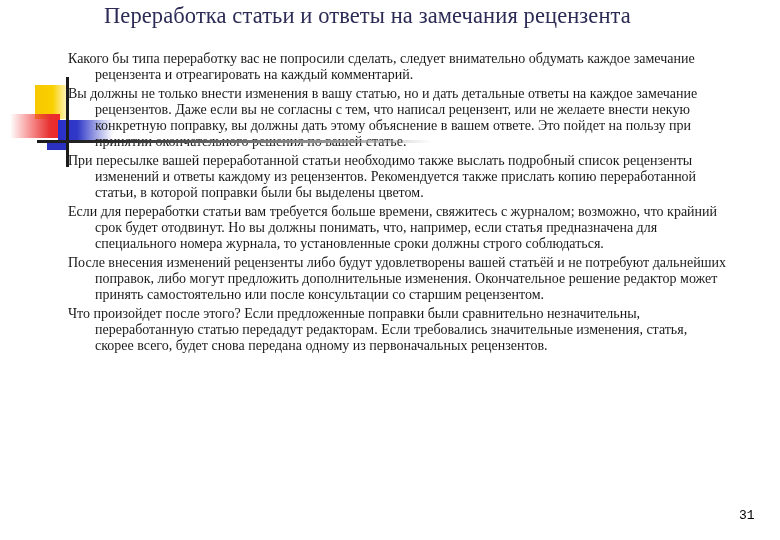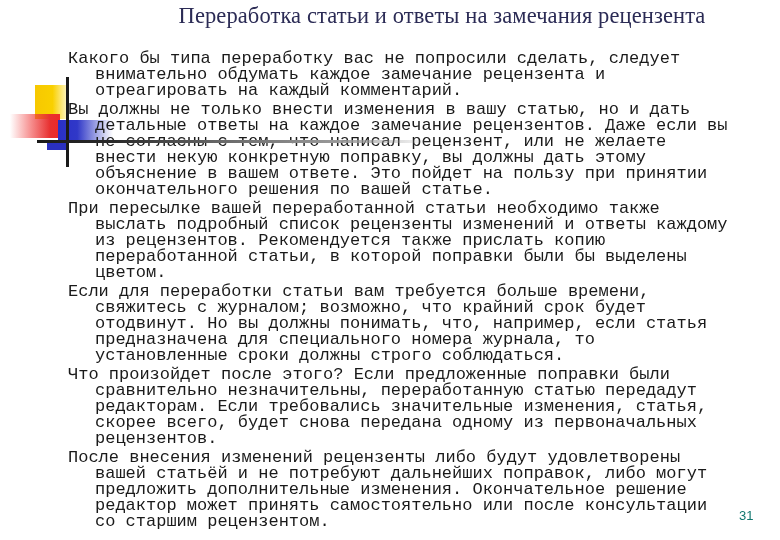--- a/index.html
+++ b/index.html
@@ -2,21 +2,21 @@
 <html><head>
 <meta charset="utf-8">
 <style>
   html, body { margin: 0; padding: 0; }
   body {
     width: 780px; height: 540px; background: #ffffff; position: relative; overflow: hidden;
     font-family: "Liberation Serif", "DejaVu Serif", serif;
   }
   .slide { position: absolute; left: 0; top: 0; width: 780px; height: 540px; }
   .title {
-    position: absolute; left: 0; top: 3px; width: 780px; text-align: center;
+    position: absolute; left: 0; top: 3px; width: 780px; text-align: left;
     padding-left: 104px; box-sizing: border-box;
     font-size: 22.5px; color: #2b2b55; letter-spacing: 0.1px; white-space: nowrap;
   }
   .deco { position: absolute; left: 0; top: 0; width: 780px; height: 540px; pointer-events: none; }
   .d-yellow {
     position: absolute; left: 35px; top: 85px; width: 32px; height: 34px;
     background: linear-gradient(to right, #f7c800 0%, #f9d000 55%, rgba(250,215,0,0.25) 100%);
   }
   .d-red {
     position: absolute; left: 10px; top: 114px; width: 50px; height: 24px;
@@ -32,28 +32,28 @@
   }
   .d-vline {
     position: absolute; left: 66px; top: 77px; width: 3px; height: 90px; background: #1a1a1a;
   }
   .d-hline {
     position: absolute; left: 37px; top: 140px; width: 395px; height: 3px;
     background: linear-gradient(to right, #1a1a1a 0%, #2a2a2a 20%, #666 45%, #999 75%, rgba(180,180,180,0) 100%);
   }
   .body {
     position: absolute; left: 68px; top: 51px; width: 660px;
-    font-size: 17px; color: #1a1a1a; line-height: 16px; font-family: Liberation Mono, monospace;
+    font-size: 14px; color: #1a1a1a; line-height: 16px;
   }
   .para {
     margin: 0 0 3px 0; padding-left: 27px; text-indent: -27px;
   }
   .page-num {
-    position: absolute; left: 739px; top: 508px; font-family: Liberation Sans, sans-serif;
-    font-size: 13px; color: #0f766e;
+    position: absolute; left: 739px; top: 508px; font-family: Liberation Mono, monospace;
+    font-size: 13px; color: #000000;
   }
 </style>
 </head>
 <body>
 
 <div class="slide">
   <div class="title">Переработка статьи и ответы на замечания рецензента</div>
 
   <div class="deco">
     <div class="d-yellow"></div>
@@ -61,22 +61,22 @@
     <div class="d-blue"></div>
     <div class="d-blue2"></div>
     <div class="d-vline"></div>
   </div>
 
   <div class="body">
     <p class="para">Какого бы типа переработку вас не попросили сделать, следует внимательно обдумать каждое замечание рецензента и отреагировать на каждый комментарий.</p>
     <p class="para">Вы должны не только внести изменения в вашу статью, но и дать детальные ответы на каждое замечание рецензентов. Даже если вы не согласны с тем, что написал рецензент, или не желаете внести некую конкретную поправку, вы должны дать этому объяснение в вашем ответе. Это пойдет на пользу при принятии окончательного решения по вашей статье.</p>
     <p class="para">При пересылке вашей переработанной статьи необходимо также выслать подробный список рецензенты изменений и ответы каждому из рецензентов. Рекомендуется также прислать копию переработанной статьи, в которой поправки были бы выделены цветом.</p>
     <p class="para">Если для переработки статьи вам требуется больше времени, свяжитесь с журналом; возможно, что крайний срок будет отодвинут. Но вы должны понимать, что, например, если статья предназначена для специального номера журнала, то установленные сроки должны строго соблюдаться.</p>
+    <p class="para">После внесения изменений рецензенты либо будут удовлетворены вашей статьёй и не потребуют дальнейших поправок, либо могут предложить дополнительные изменения. Окончательное решение редактор может принять самостоятельно или после консультации со старшим рецензентом.</p>
     <p class="para">Что произойдет после этого? Если предложенные поправки были сравнительно незначительны, переработанную статью передадут редакторам. Если требовались значительные изменения, статья, скорее всего, будет снова передана одному из первоначальных рецензентов.</p>
-    <p class="para">После внесения изменений рецензенты либо будут удовлетворены вашей статьёй и не потребуют дальнейших поправок, либо могут предложить дополнительные изменения. Окончательное решение редактор может принять самостоятельно или после консультации со старшим рецензентом.</p>
   </div>
 
   <div class="deco">
     <div class="d-hline"></div>
   </div>
 
   <div class="page-num">31</div>
 </div>
 
 </body></html>

